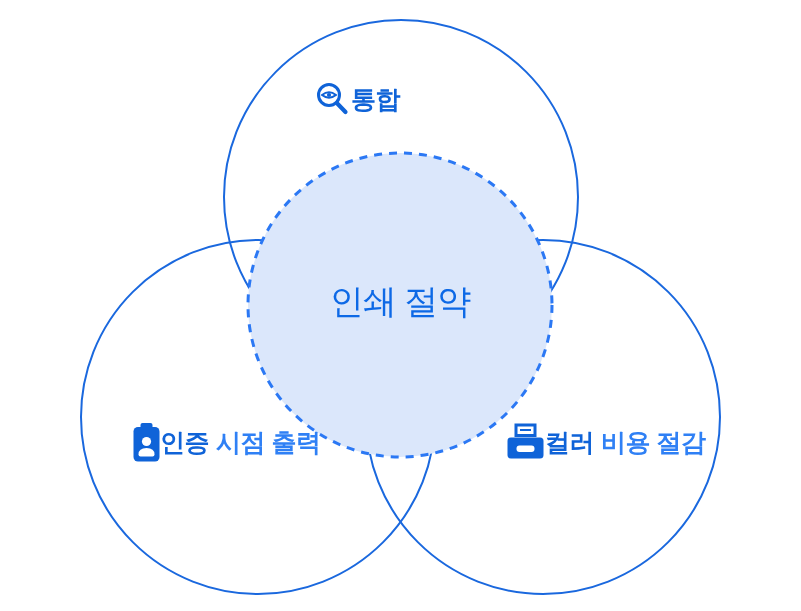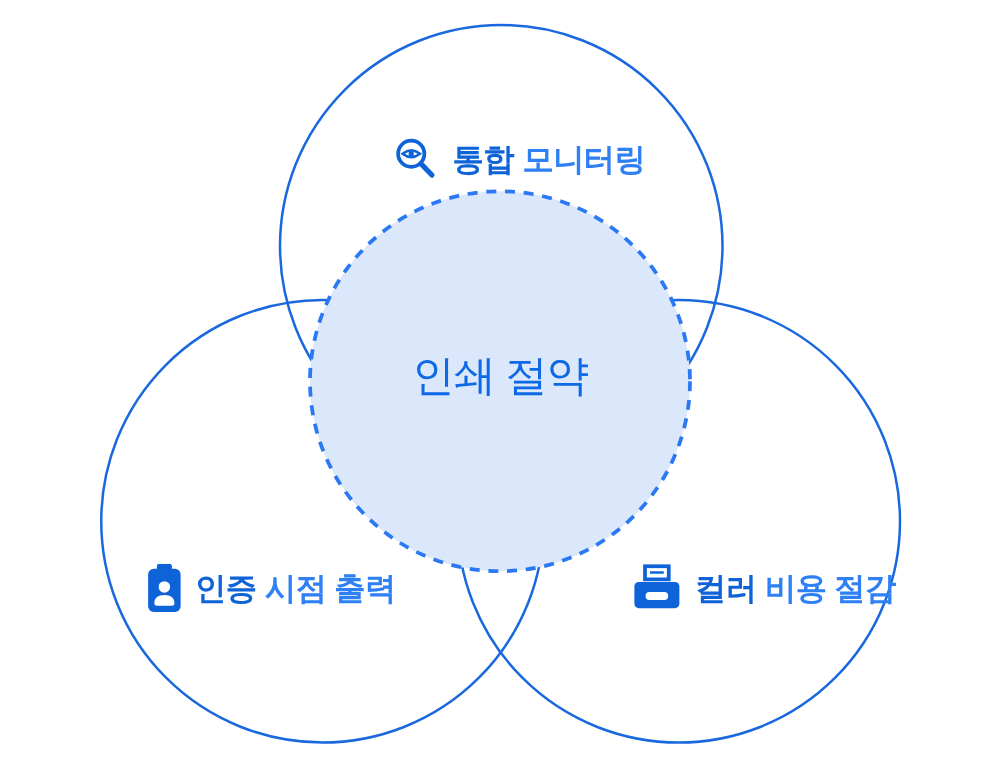--- a/index.html
+++ b/index.html
@@ -19,33 +19,32 @@
     font-family:"Liberation Sans","DejaVu Sans",sans-serif;
     overflow:hidden;position:relative;
   }
   .stage{position:absolute;inset:0;width:801px;height:611px;}
   svg.venn{position:absolute;left:0;top:0;}
   .ring{fill:none;stroke:var(--circle-stroke);stroke-width:2;}
   .center-circle{fill:var(--center-fill);stroke:var(--dashed-stroke);stroke-width:3;stroke-dasharray:8 7;}
 
   .label{
     position:absolute;
-    display:inline-flex;align-items:center;gap:11px;
+    display:inline-flex;align-items:center;gap:0;
     white-space:nowrap;
-    margin-top:28px;
   }
   .label .words{
     display:inline-flex;gap:7px;
     font-size:25px;font-weight:700;letter-spacing:-0.5px;
   }
   .word-dark{color:var(--label-dark);}
   .word-light{color:var(--label-light);}
 
   .label-top{left:314px;top:81px;}
-  .label-bl{left:118px;top:423px;}
+  .label-bl{left:133px;top:423px;}
   .label-br{left:506px;top:423px;}
 
   .center-text{
     position:absolute;left:400px;top:301px;
     transform:translate(-50%,-50%);
     text-align:center;white-space:nowrap;
   }
   .center-line1{
     font-size:21px;font-weight:700;letter-spacing:-0.5px;
     color:var(--center-small);line-height:30px;
@@ -72,21 +71,20 @@
 
   <div class="label label-top">
     <svg class="icon" width="37" height="37" viewBox="0 0 37 37" aria-hidden="true">
       <circle class="ic-stroke" cx="15" cy="14" r="10.5" stroke-width="3"></circle>
       <line class="ic-stroke" x1="22.8" y1="22" x2="31.5" y2="31" stroke-width="4.2" stroke-linecap="round"></line>
       <path class="ic-stroke" d="M8 14 Q15 8.6 22 14 Q15 19.4 8 14 Z" stroke-width="2"></path>
       <circle class="ic-fill" cx="15" cy="14" r="2.1"></circle>
     </svg>
     <span class="words">
       <span class="word-dark">통합</span>
-      <span class="word-light">모니터링</span>
     </span>
   </div>
 
   <div class="label label-bl">
     <svg class="icon" width="27" height="39" viewBox="0 0 27 39" aria-hidden="true">
       <rect class="ic-fill" x="7.5" y="0" width="12" height="9" rx="2"></rect>
       <rect class="ic-fill" x="0.5" y="4" width="26" height="34.5" rx="4.5"></rect>
       <circle cx="13.5" cy="18.5" r="4.6" fill="#ffffff"></circle>
       <path d="M5.5 31.5 Q5.5 25 13.5 25 Q21.5 25 21.5 31.5 Q21.5 33.5 19.5 33.5 L7.5 33.5 Q5.5 33.5 5.5 31.5 Z" fill="#ffffff"></path>
     </svg>

